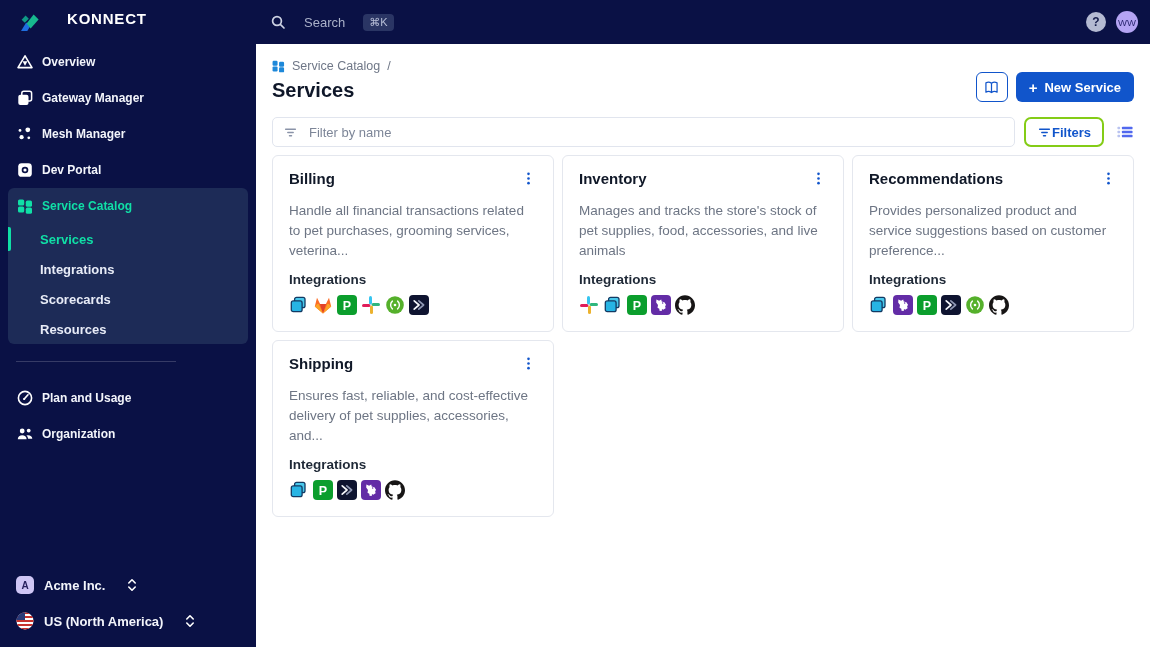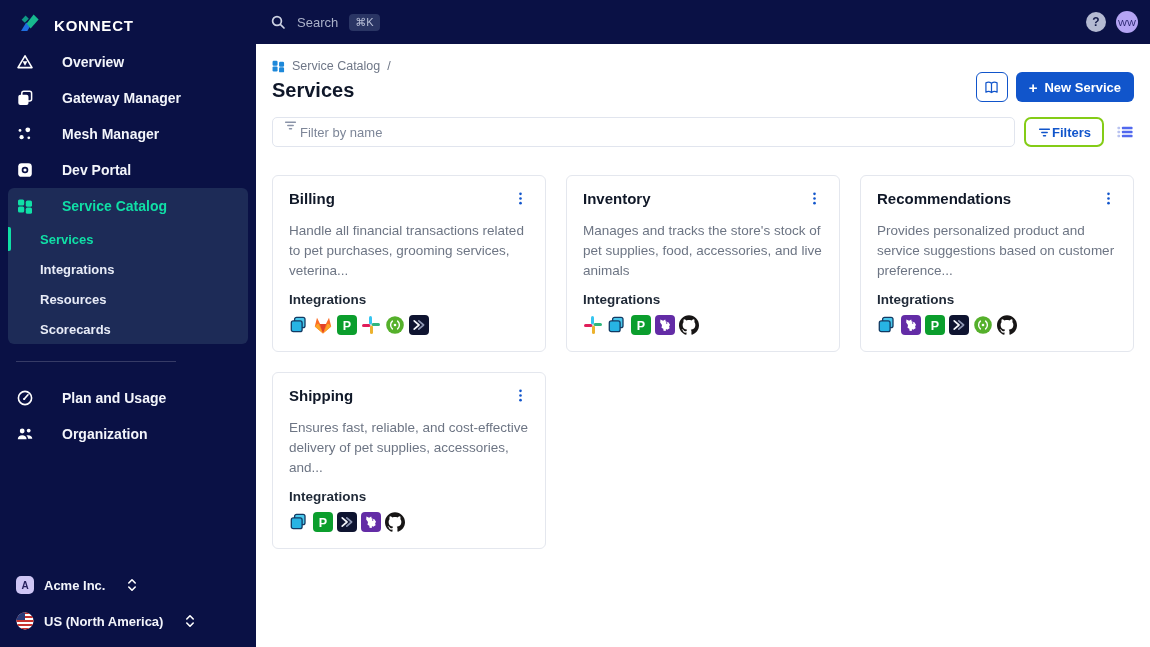--- a/index.html
+++ b/index.html
@@ -3,36 +3,36 @@
 <meta charset="utf-8">
 <style>
   html,body{margin:0;padding:0;}
   body{width:1150px;height:647px;overflow:hidden;background:#fff;
        font-family:"Liberation Sans",sans-serif;-webkit-font-smoothing:antialiased;}
   .app{position:relative;width:1150px;height:647px;}
 
   
   .topbar{position:absolute;top:0;left:0;right:0;height:44px;background:#0a1145;
           display:flex;align-items:center;z-index:5;}
-  .logo-wrap{width:256px;box-sizing:border-box;display:flex;align-items:flex-end;gap:13px;padding-left:17px;}
+  .logo-wrap{width:256px;box-sizing:border-box;display:flex;align-items:flex-start;gap:26px;padding-left:17px;}
   .logo-text{color:#fff;font-weight:700;font-size:15px;letter-spacing:.8px;}
-  .search-trigger{display:flex;align-items:center;gap:11px;margin-left:14px;cursor:pointer;justify-content:flex-end;}
+  .search-trigger{display:flex;align-items:center;gap:18px;margin-left:14px;cursor:pointer;justify-content:flex-end;}
   .search-label{color:#aab1c9;font-size:13px;}
   .kbd{background:#2a3564;color:#b7bed6;font-size:11px;border-radius:4px;padding:2px 6px;}
   .topbar-right{margin-left:auto;display:flex;align-items:center;gap:10px;padding-right:12px;}
   .help-btn{width:20px;height:20px;border-radius:50%;background:#b4bad2;color:#131a49;
             font-size:12px;font-weight:700;display:flex;align-items:center;justify-content:center;cursor:pointer;}
   .avatar{width:22px;height:22px;border-radius:50%;background:#b4a4f3;color:#2e2a73;
           font-size:9.5px;font-weight:400;display:flex;align-items:center;justify-content:center;cursor:pointer;}
 
   
   .sidebar{position:absolute;top:44px;left:0;bottom:0;width:256px;background:#0a1145;box-sizing:border-box;}
   .nav{padding:0 8px;}
-  .nav-item{display:flex;align-items:center;gap:28px;height:36px;padding:0 8px;border-radius:6px;
-            color:#f3f5fb;font-size:14px;font-weight:700;cursor:pointer;}
+  .nav-item{display:flex;align-items:center;gap:8px;height:36px;padding:0 8px;border-radius:6px;
+            color:#f3f5fb;font-size:12px;font-weight:700;cursor:pointer;}
   .si{width:18px;height:18px;flex:0 0 18px;display:block;}
   .section-active{background:#1d2b57;border-radius:6px;}
   .section-active .nav-item{color:#10dfa6;}
   .child{position:relative;display:flex;align-items:center;height:30px;padding-left:32px;
          color:#e8ecf7;font-size:13px;font-weight:700;cursor:pointer;}
   .child.active{color:#10dfa6;}
   .child.active::before{content:"";position:absolute;left:0;top:3px;bottom:3px;width:3px;
          background:#10dfa6;border-radius:0 2px 2px 0;}
   .divider{height:1px;background:rgba(255,255,255,.18);margin:17px 0 0 16px;width:160px;}
   .nav-lower{margin-top:18px;}
@@ -51,31 +51,31 @@
   .page-title{font-size:20px;font-weight:700;color:#0f1729;margin-top:6px;}
   .actions{display:flex;align-items:center;gap:8px;}
   .icon-btn{width:32px;height:30px;border:1px solid #1155cb;border-radius:6px;background:#fff;
             display:flex;align-items:center;justify-content:center;cursor:pointer;box-sizing:border-box;}
   .primary-btn{height:30px;background:#1155cb;color:#fff;border:none;border-radius:6px;
             font-size:13px;font-weight:700;display:flex;align-items:center;gap:7px;padding:0 13px;
             cursor:pointer;font-family:inherit;}
   .plus{font-size:15px;font-weight:700;line-height:1;}
 
   .filter-row{display:flex;align-items:center;gap:9px;margin-top:15px;}
-  .filter-input{flex:1;display:flex;height:30px;border:1px solid #e1e5ee;
+  .filter-input{flex:1;display:flex;align-items:center;gap:9px;height:30px;border:1px solid #e1e5ee;
             border-radius:5px;padding:0 10px;box-sizing:border-box;}
   .filter-input input{border:none;outline:none;flex:1;font-size:13px;color:#333;
             font-family:inherit;background:transparent;}
   .filter-input input::placeholder{color:#7d8698;}
   .filters-btn{height:30px;border:2px solid #84cc16;border-radius:7px;background:#fff;color:#1155cb;
             font-size:13px;font-weight:700;display:flex;align-items:center;gap:0;padding:0 11px;
             cursor:pointer;font-family:inherit;}
   .view-toggle{cursor:pointer;display:flex;align-items:center;margin-left:3px;}
 
-  .cards{display:grid;grid-template-columns:repeat(3,1fr);gap:20px;margin-top:28px;}
+  .cards{display:grid;grid-template-columns:repeat(3,1fr);gap:8px;margin-top:8px;}
   .card{border:1px solid #e4e7ee;border-radius:6px;background:#fff;padding:14px 16px 16px;cursor:pointer;}
   .card-head{display:flex;justify-content:space-between;align-items:flex-start;}
   .card-title{font-size:15px;font-weight:700;color:#101828;}
   .kebab{cursor:pointer;padding:1px 2px;}
   .card-desc{margin-top:10px;color:#6d7584;font-size:13.5px;line-height:1.48;min-height:40px;}
   .int-label{margin-top:11px;font-size:13.5px;font-weight:700;color:#1f2937;}
   .int-icons{display:flex;gap:4px;margin-top:8px;}
   .i20{width:20px;height:20px;display:block;}
 </style>
 </head>
@@ -150,24 +150,24 @@
             </svg>
           <span>Service Catalog</span>
         </div>
         <div class="child active">
             <span>Services</span>
           </div>
         <div class="child">
             <span>Integrations</span>
           </div>
         <div class="child">
+            <span>Scorecards</span>
+          </div>
+        <div class="child">
             <span>Resources</span>
-          </div>
-        <div class="child">
-            <span>Scorecards</span>
           </div>
       </div>
     </div>
 
     <div class="divider"></div>
 
     <div class="nav nav-lower">
       <div class="nav-item">
         <svg class="si" viewBox="0 0 18 18">
             <circle cx="9" cy="9" r="6.6" fill="none" stroke="#fff" stroke-width="1.6"></circle>

